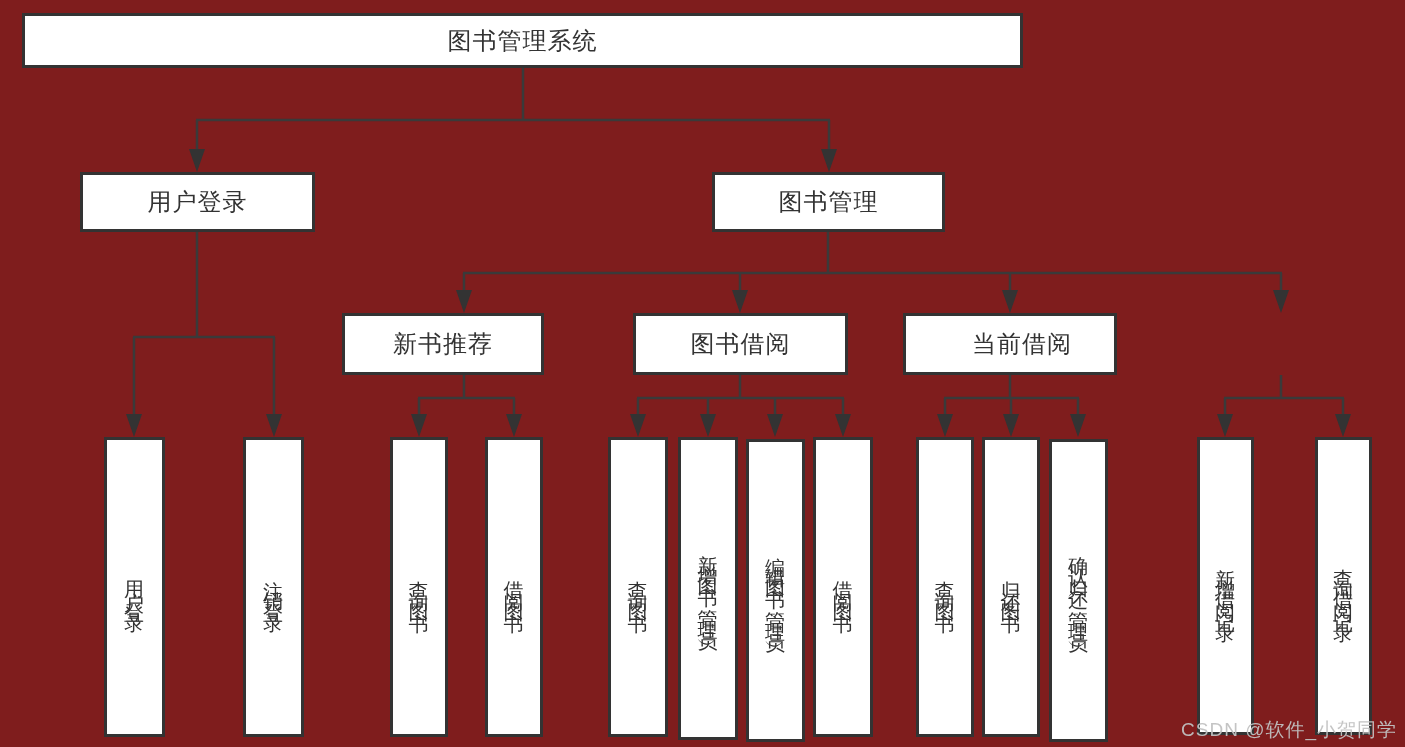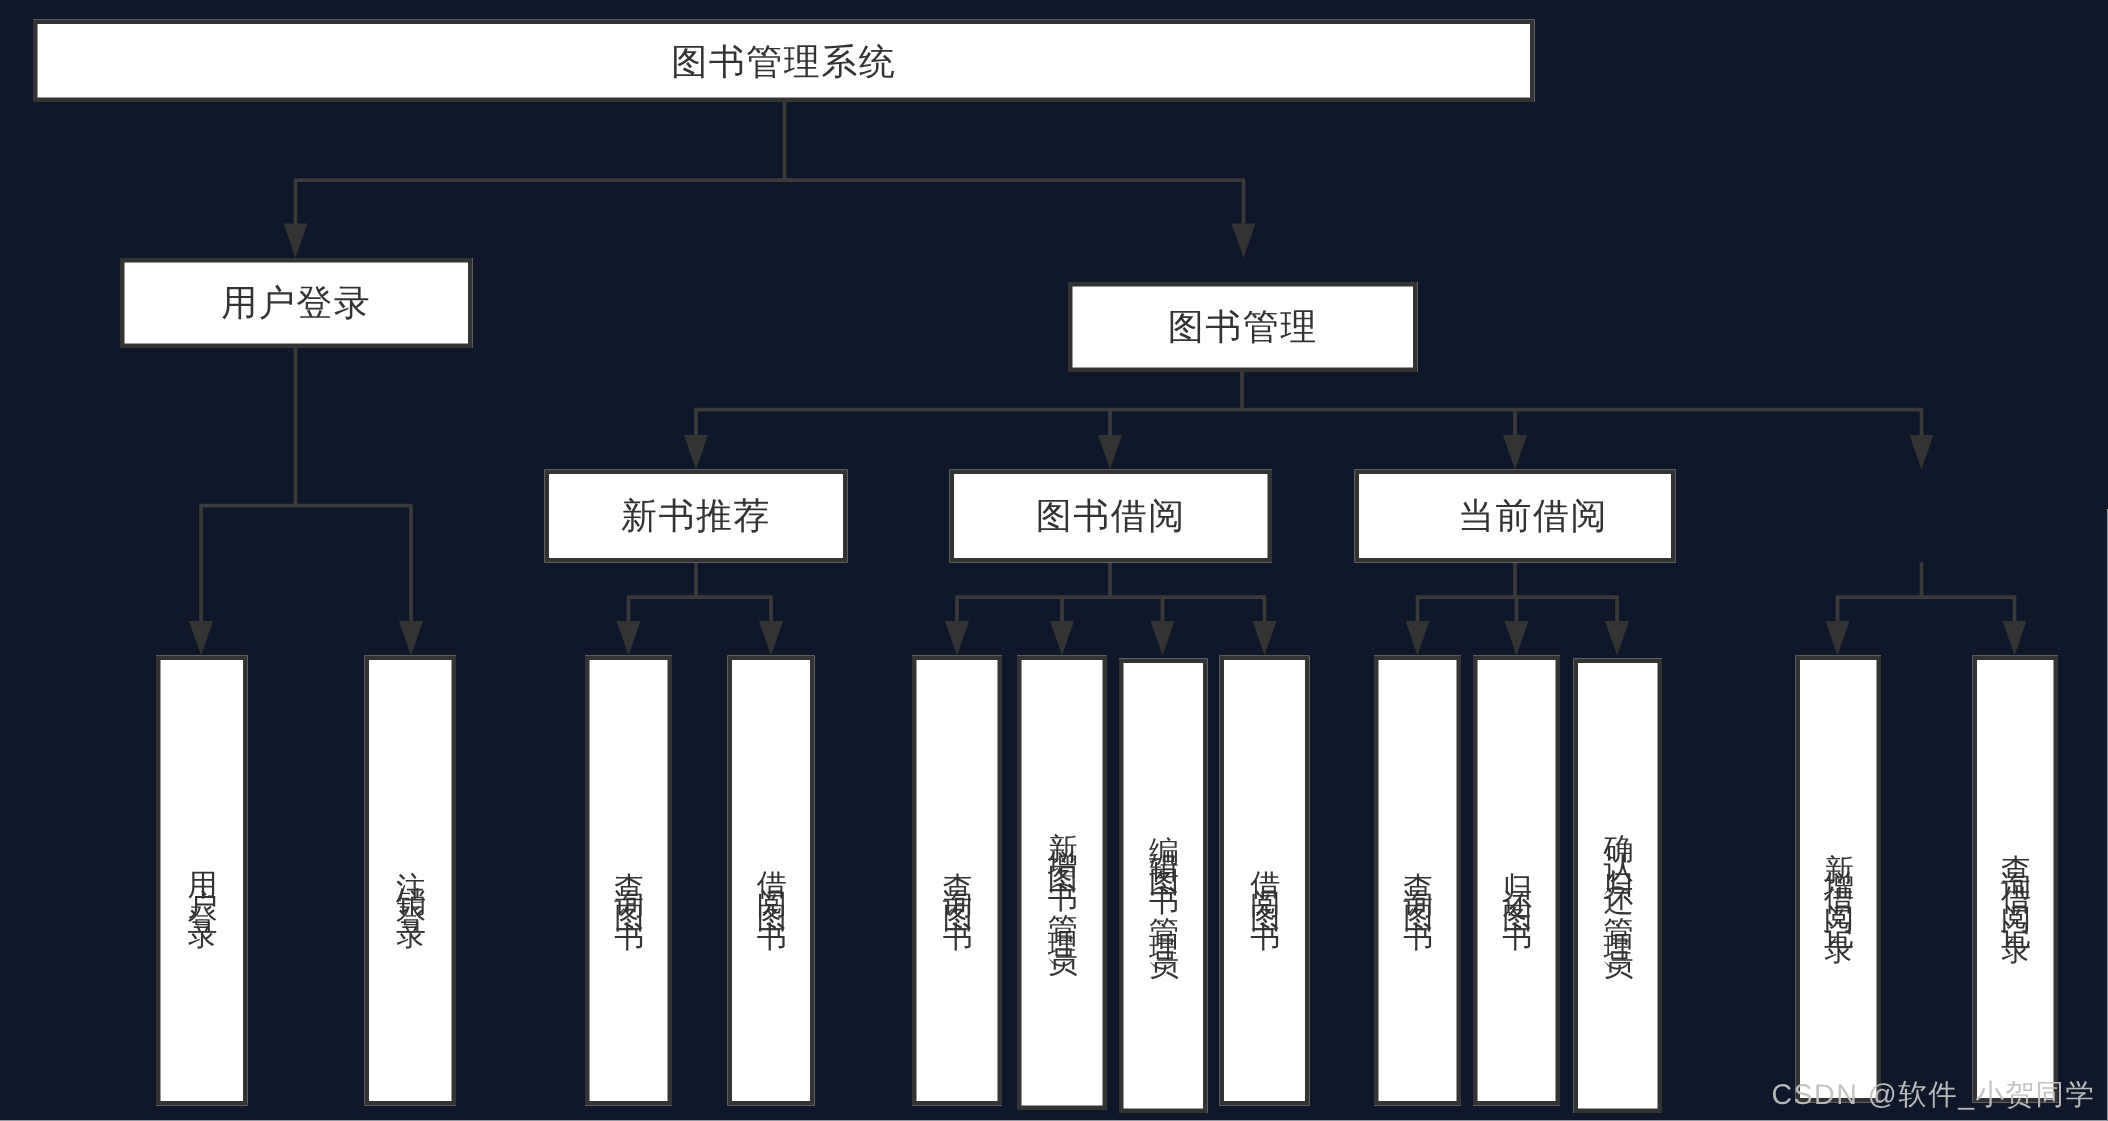--- a/index.html
+++ b/index.html
@@ -5,21 +5,21 @@
   html, body {
     margin: 0;
     padding: 0;
     background: #ffffff;
     font-family: "Liberation Sans", "DejaVu Sans", sans-serif;
   }
   .canvas {
     position: relative;
     width: 1405px;
     height: 747px;
-    background: #0f172a;
+    background: #7f1d1d;
     overflow: hidden;
   }
   .connectors {
     position: absolute;
     left: 0; top: 0;
     width: 1405px;
     height: 747px;
   }
   .wire  { fill: none; stroke: #3a3a3a; stroke-width: 2.5; }
   .heads { fill: #333333; stroke: none; }
@@ -81,25 +81,25 @@
       M1217 414 L1233 414 L1225 437 Z M1335 414 L1351 414 L1343 437 Z"></path>
   </svg>
 
   <div class="box" style="left:22px; top:13px; width:1001px; height:55px;">
     <span class="hlabel">图书管理系统</span>
   </div>
 
   <div class="box" style="left:80px; top:172px; width:235px; height:60px;">
     <span class="hlabel">用户登录</span>
   </div>
-  <div class="box" style="left:712px; top:172px; width:233px; height:60px;margin-top:16px;">
+  <div class="box" style="left:712px; top:172px; width:233px; height:60px;">
     <span class="hlabel">图书管理</span>
   </div>
 
-  <div class="box" style="left:363px; top:313px; width:202px; height:62px;">
+  <div class="box" style="left:342px; top:313px; width:202px; height:62px;">
     <span class="hlabel">新书推荐</span>
   </div>
   <div class="box" style="left:633px; top:313px; width:215px; height:62px;">
     <span class="hlabel">图书借阅</span>
   </div>
   <div class="box" style="left:903px; top:313px; width:214px; height:62px;padding-left:24px;">
     <span class="hlabel">当前借阅</span>
   </div>
 
   <div class="box leaf" style="left:104px; top:437px; width:61px; height:300px;">

